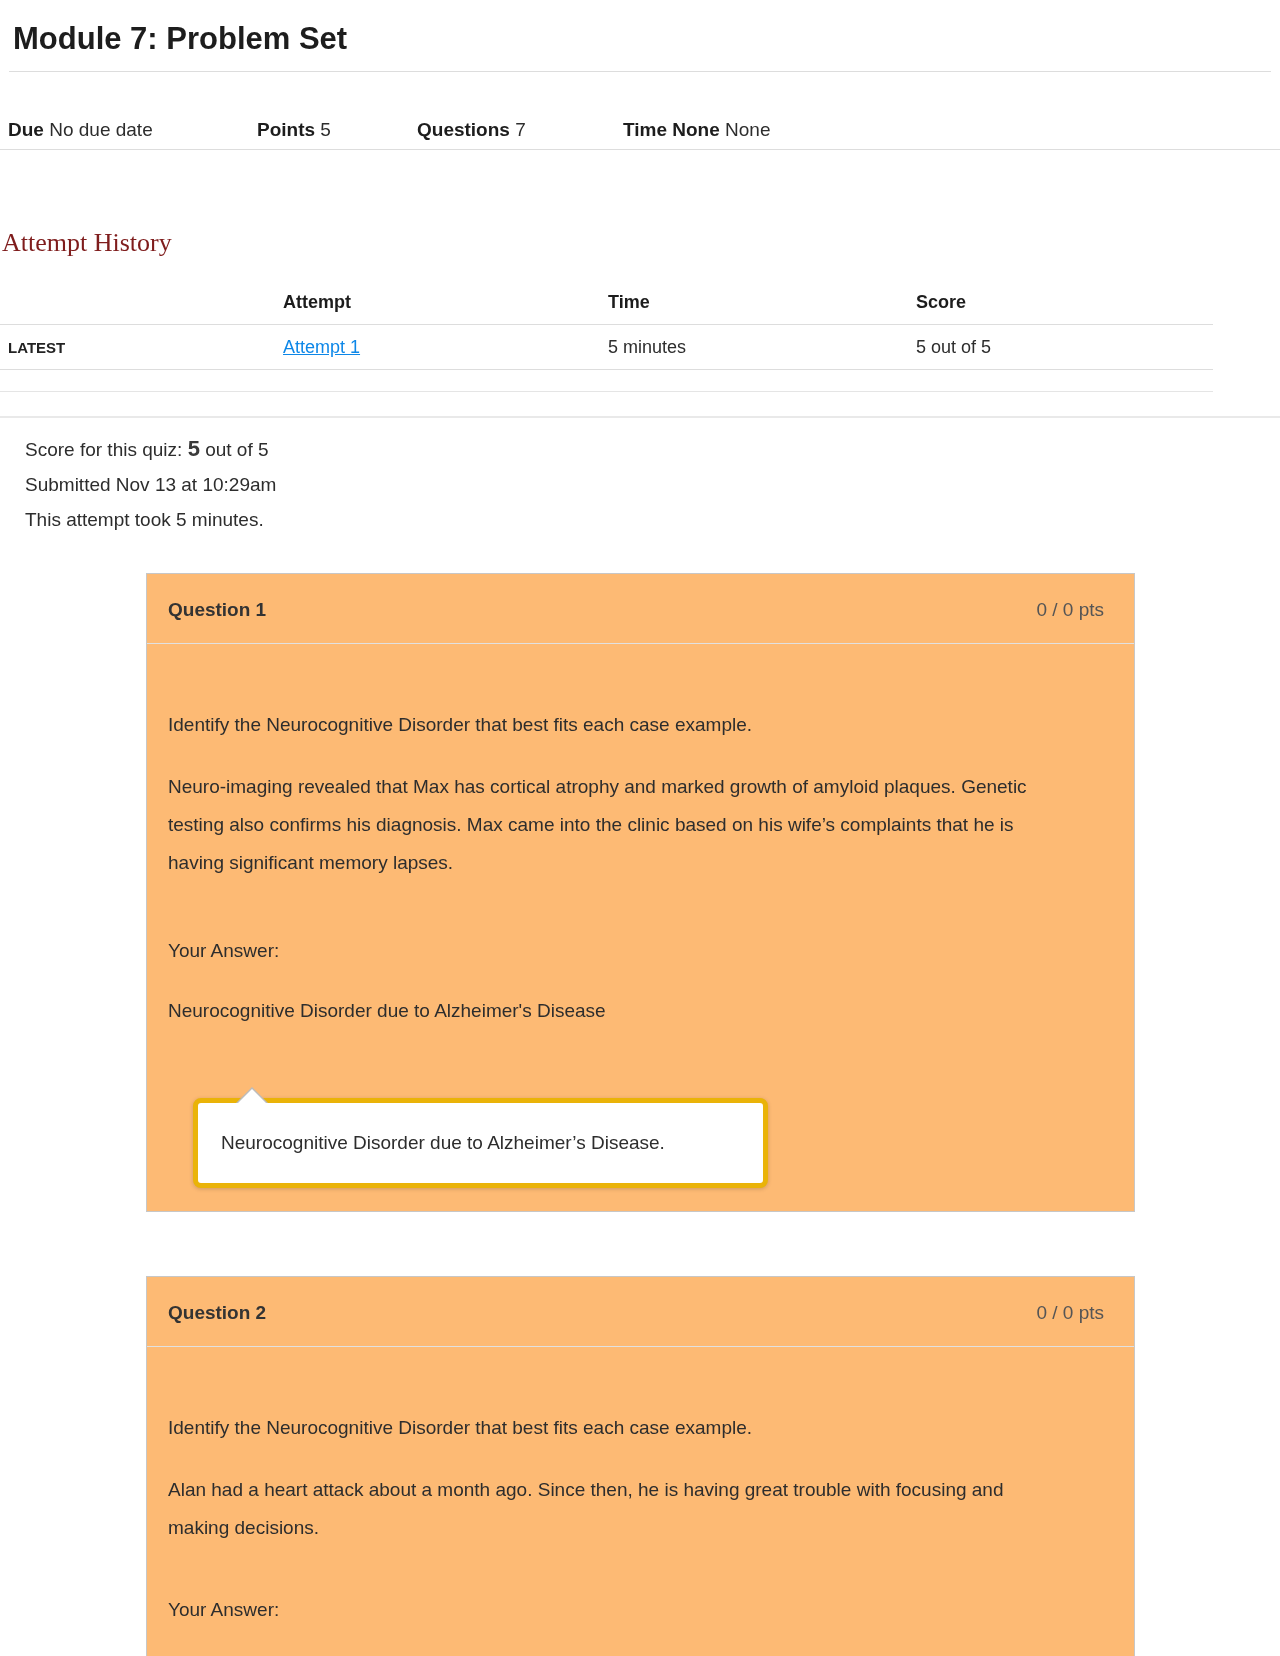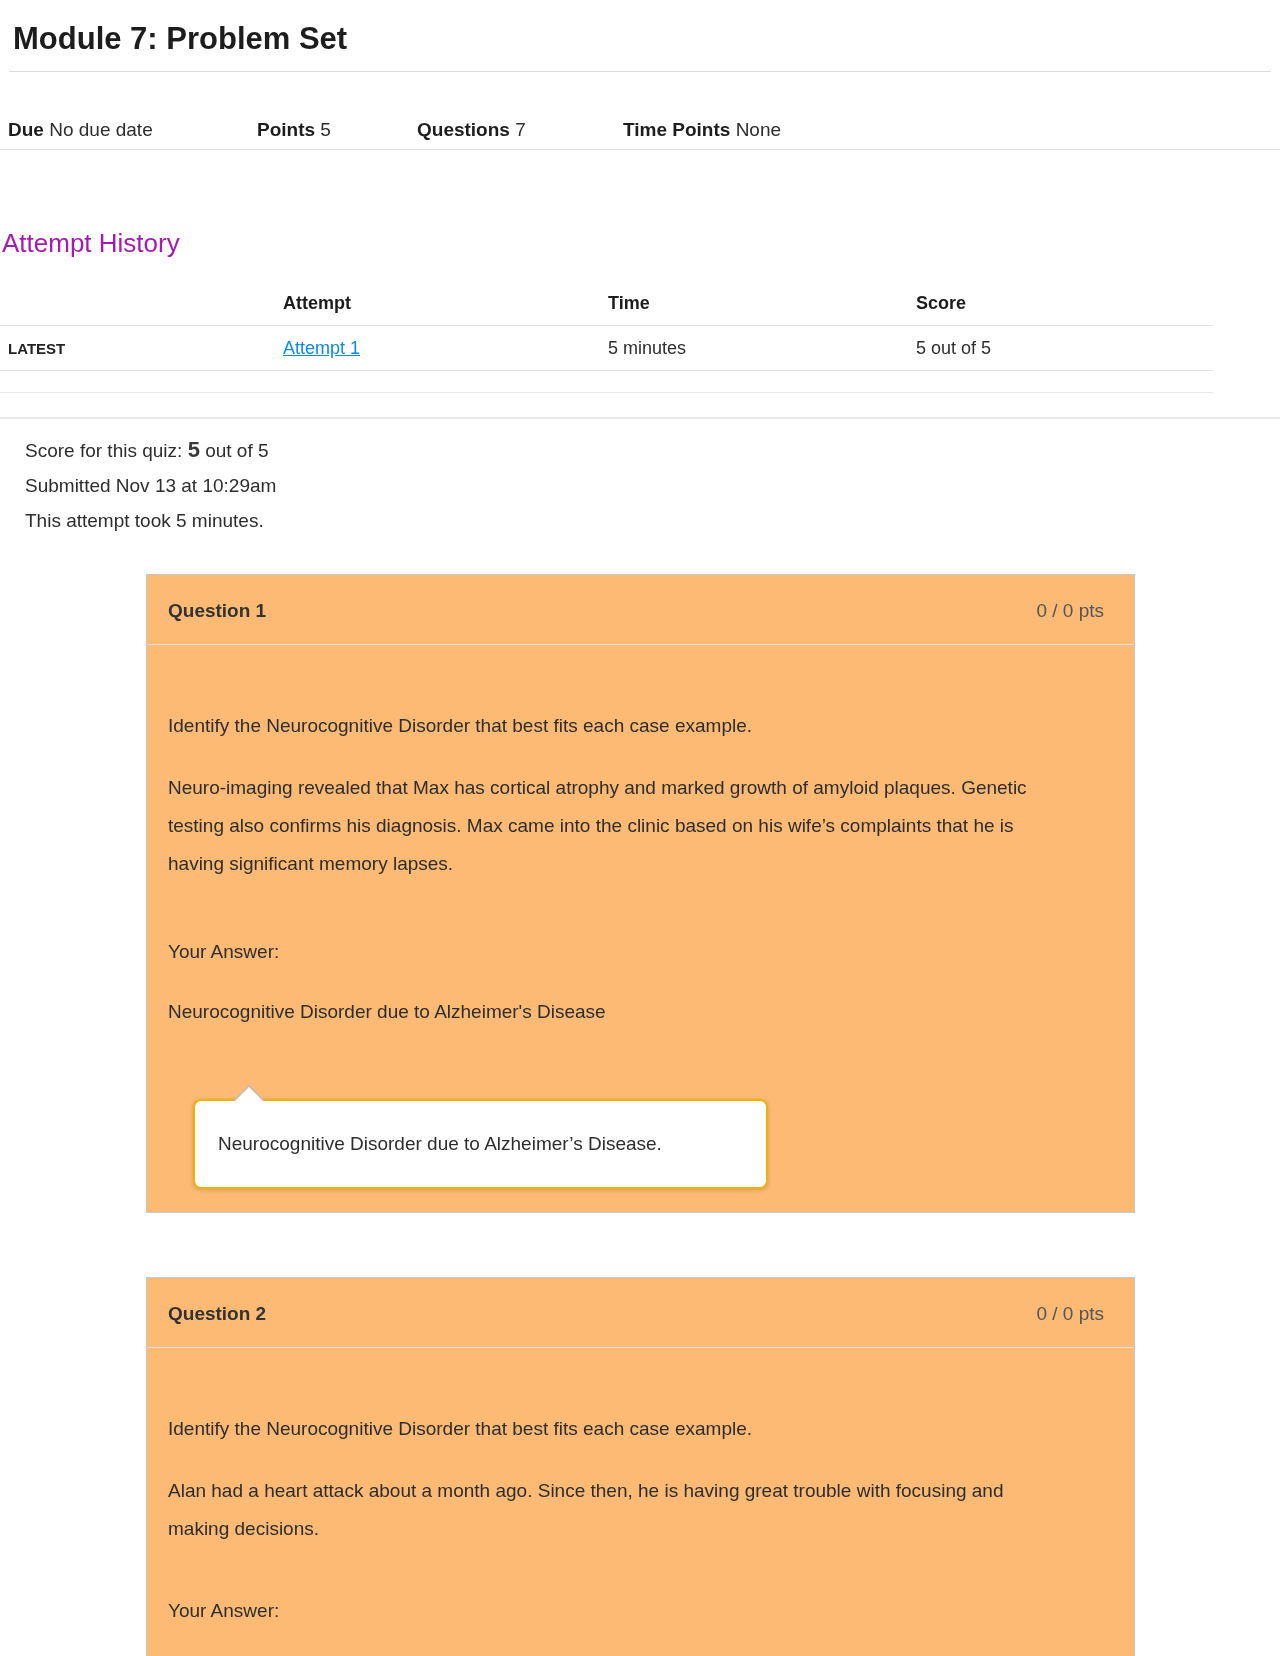--- a/index.html
+++ b/index.html
@@ -31,21 +31,22 @@
   .info-due       { left: 8px; }
   .info-points    { left: 257px; }
   .info-questions { left: 417px; }
   .info-time      { left: 623px; }
 
   
   .attempt-heading {
     margin: 78px 0 13px 2px;
     font-size: 26px;
     font-weight: 400;
-    color: #a21caf;
+    color: #7f1d1d;
+    font-family: Liberation Serif, serif;
   }
   table.attempt-table {
     margin-top: 22px;
     width: 1213px;
     border-collapse: collapse;
     table-layout: fixed;
     font-size: 18px;
   }
   .attempt-table th {
     text-align: left;
@@ -116,21 +117,21 @@
   .your-answer-label { margin-top: 50px !important; }
   .answer-text { margin-top: 22px !important; }
   .q2-card .your-answer-label { margin-top: 44px !important; }
 
   
   .feedback-tooltip {
     position: relative;
     margin: 68px 0 0 25px;
     width: 575px;
     height: 90px;
-    border: 2px solid #eab308;
+    border: 5px solid #eab308;
     border-radius: 8px;
     box-shadow: 0 1px 4px rgba(0,0,0,0.18);
     display: flex;
     align-items: center;
     padding-left: 23px;
     font-size: 19px;
     background: #ffffff;
   }
   .feedback-tooltip::before {
     content: "";
@@ -163,21 +164,21 @@
   </span>
   <span class="info-item info-points">
     <b>Points</b>
     <span>5</span>
   </span>
   <span class="info-item info-questions">
     <b>Questions</b>
     <span>7</span>
   </span>
   <span class="info-item info-time">
-    <b>Time Points</b>
+    <b>Time None</b>
     <span>None</span>
   </span>
 </div>
 
 <h2 class="attempt-heading">Attempt History</h2>
 
 <table class="attempt-table">
   <colgroup>
     <col style="width:283px">
       <col style="width:325px">

